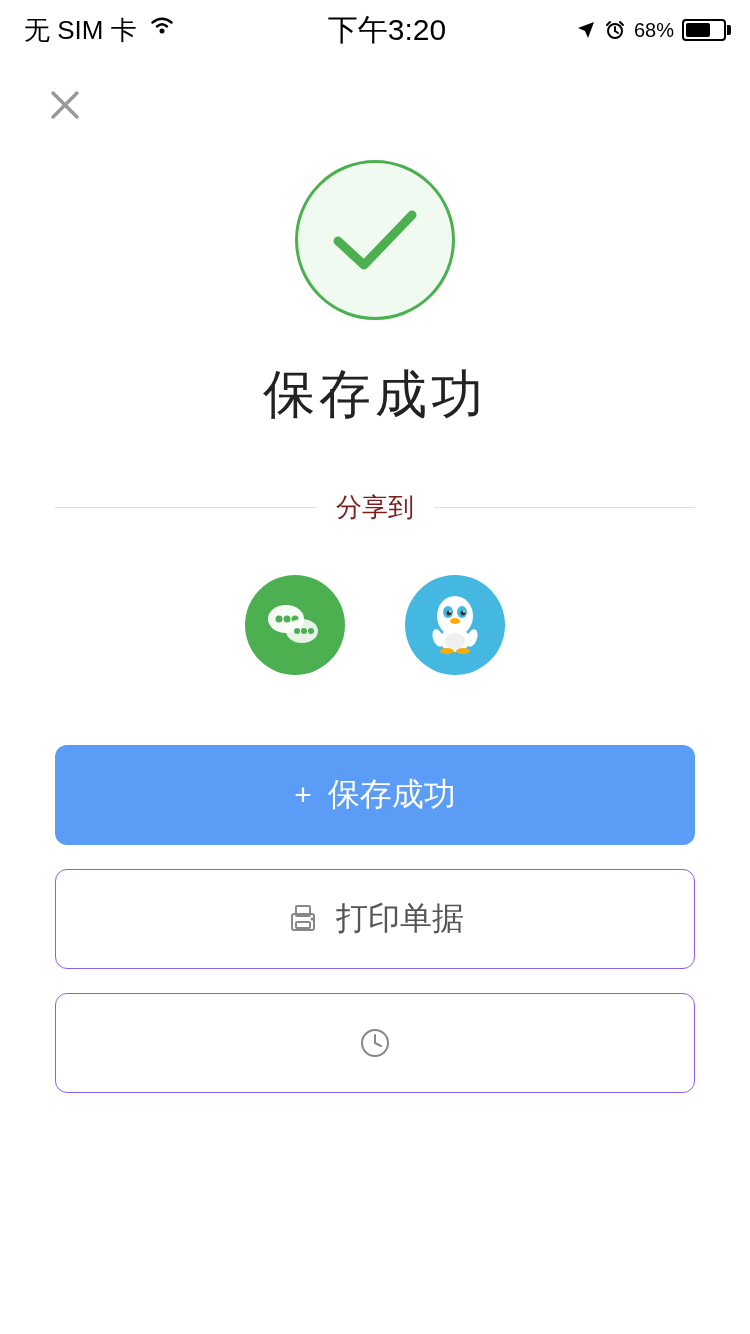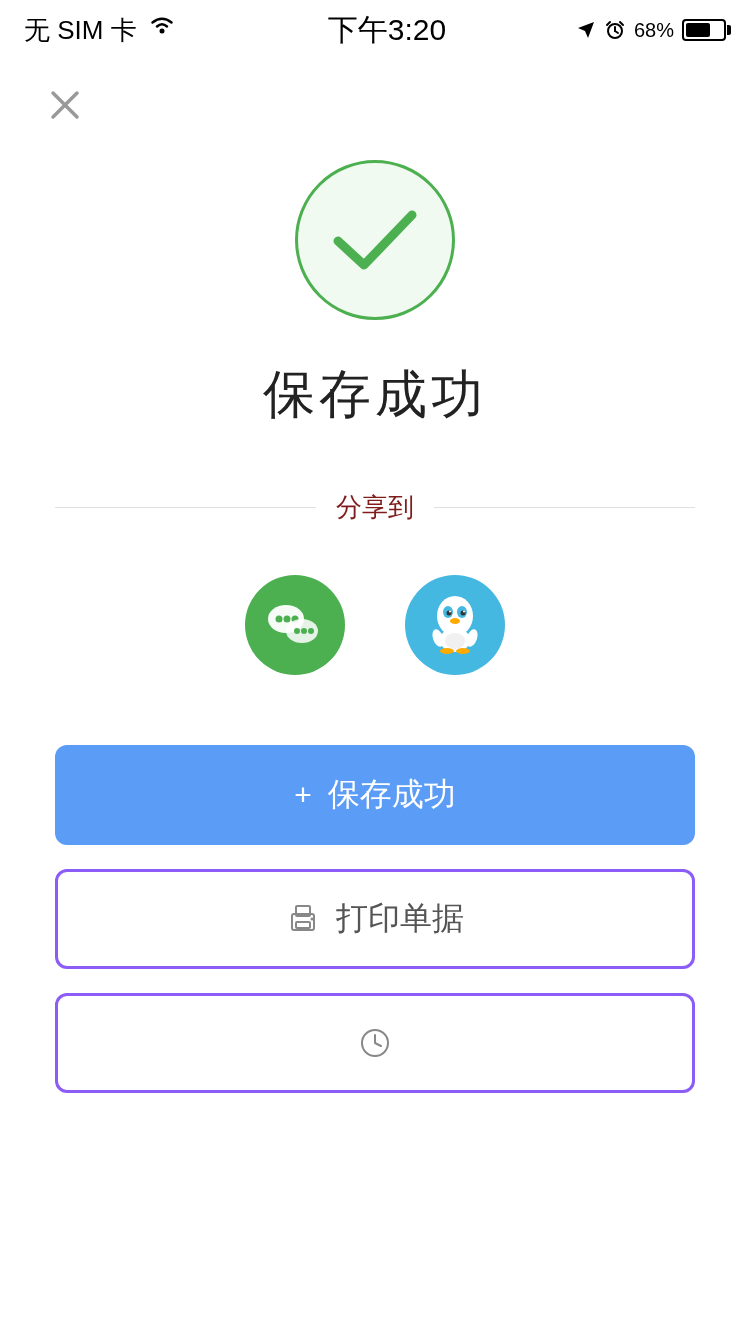--- a/index.html
+++ b/index.html
@@ -187,21 +187,21 @@
       border: none;
       outline: none;
     }
     .btn-primary {
       background: #5B9CF6;
       color: #ffffff;
     }
     .btn-secondary {
       background: #ffffff;
       color: #555555;
-      border: 3px solid #8b5cf6;
+      border: 1px solid #8b5cf6;
     }
     .btn-icon {
       font-size: 30px;
     }
 
     
   </style>
 </head>
 <body>
 

